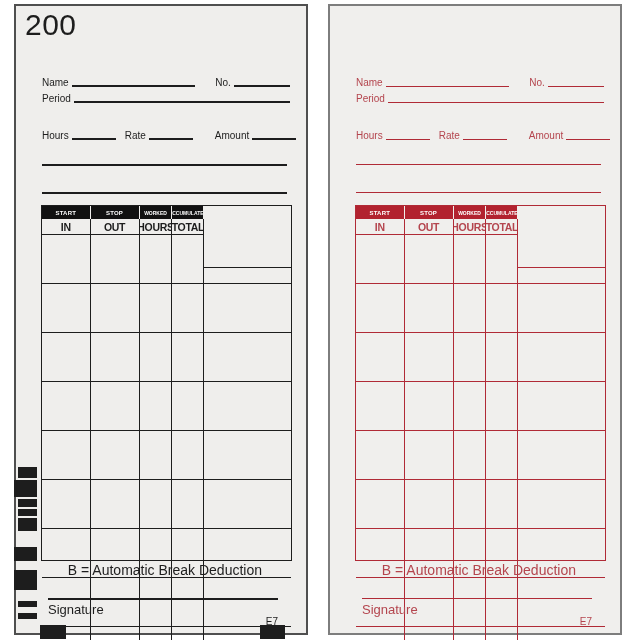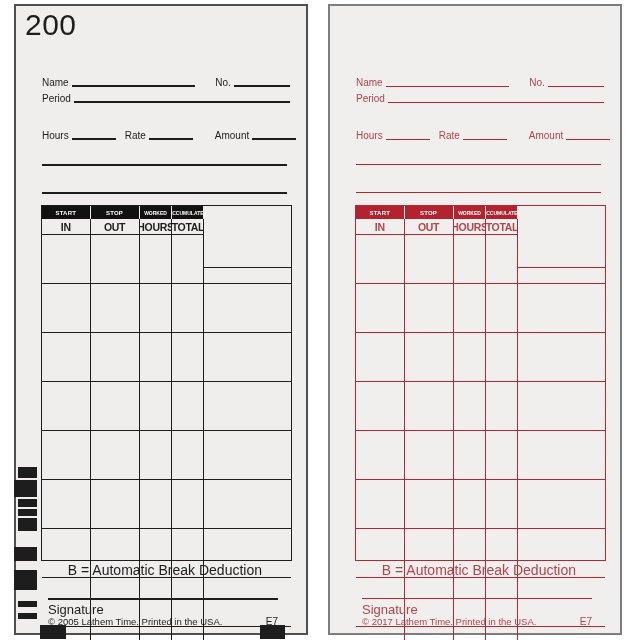--- a/index.html
+++ b/index.html
@@ -189,21 +189,20 @@
         <div class="cell"></div>
         <div class="cell"></div>
         <div class="cell"></div>
         <div class="cell"></div>
         <div class="cell"></div>
       </div>
 
     <div class="note">B = Automatic Break Deduction</div>
     <div class="sig-line"></div>
     <div class="sig">Signature</div>
-    <div class="copyright">© 2005 Lathem Time. Printed in the USA.</div>
     <div class="code">E7</div>
 
     <div class="marks">
         <div class="mark" style="top: 461px; left: 2px; width: 19px; height: 11px;"></div>
         <div class="mark" style="top: 474px; left: -2px; width: 23px; height: 17px;"></div>
         <div class="mark" style="top: 493px; left: 2px; width: 19px; height: 8px;"></div>
         <div class="mark" style="top: 503px; left: 2px; width: 19px; height: 7px;"></div>
         <div class="mark" style="top: 512px; left: 2px; width: 19px; height: 13px;"></div>
         <div class="mark" style="top: 541px; left: -2px; width: 23px; height: 14px;"></div>
         <div class="mark" style="top: 564px; left: -2px; width: 23px; height: 20px;"></div>
@@ -335,17 +334,16 @@
         <div class="cell"></div>
         <div class="cell"></div>
         <div class="cell"></div>
         <div class="cell"></div>
         <div class="cell"></div>
       </div>
 
     <div class="note">B = Automatic Break Deduction</div>
     <div class="sig-line"></div>
     <div class="sig">Signature</div>
-    <div class="copyright">© 2017 Lathem Time. Printed in the USA.</div>
     <div class="code">E7</div>
   </section>
 
 </div>
 
 </body></html>

